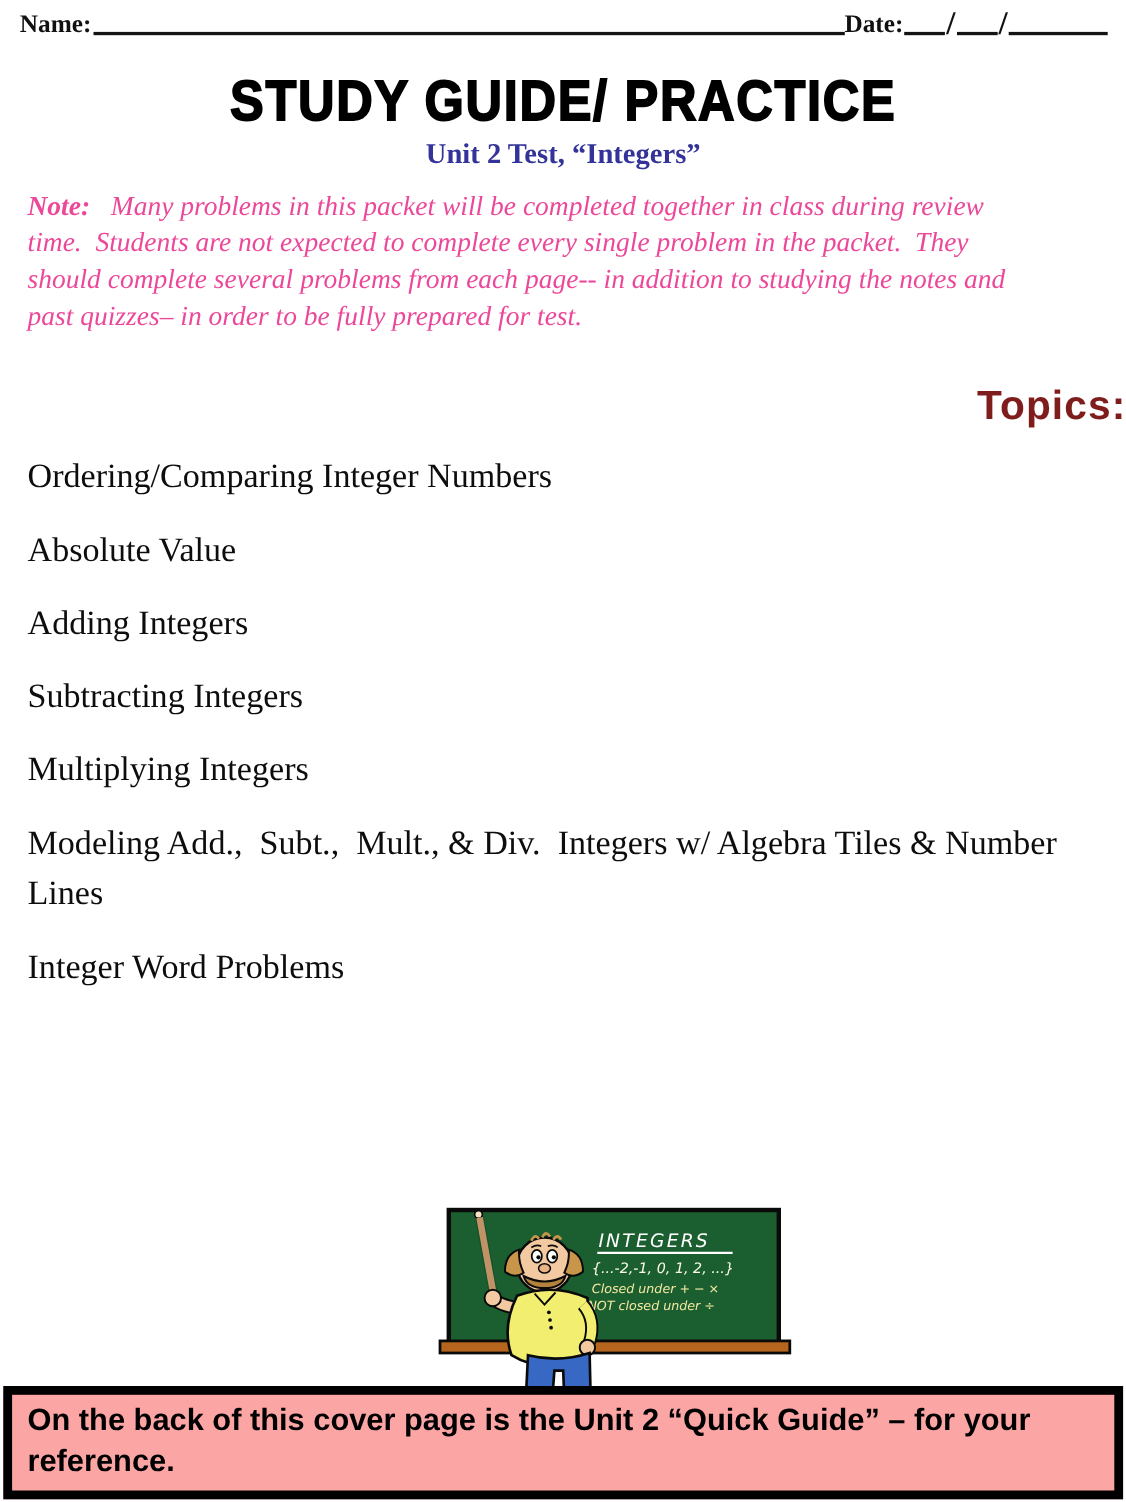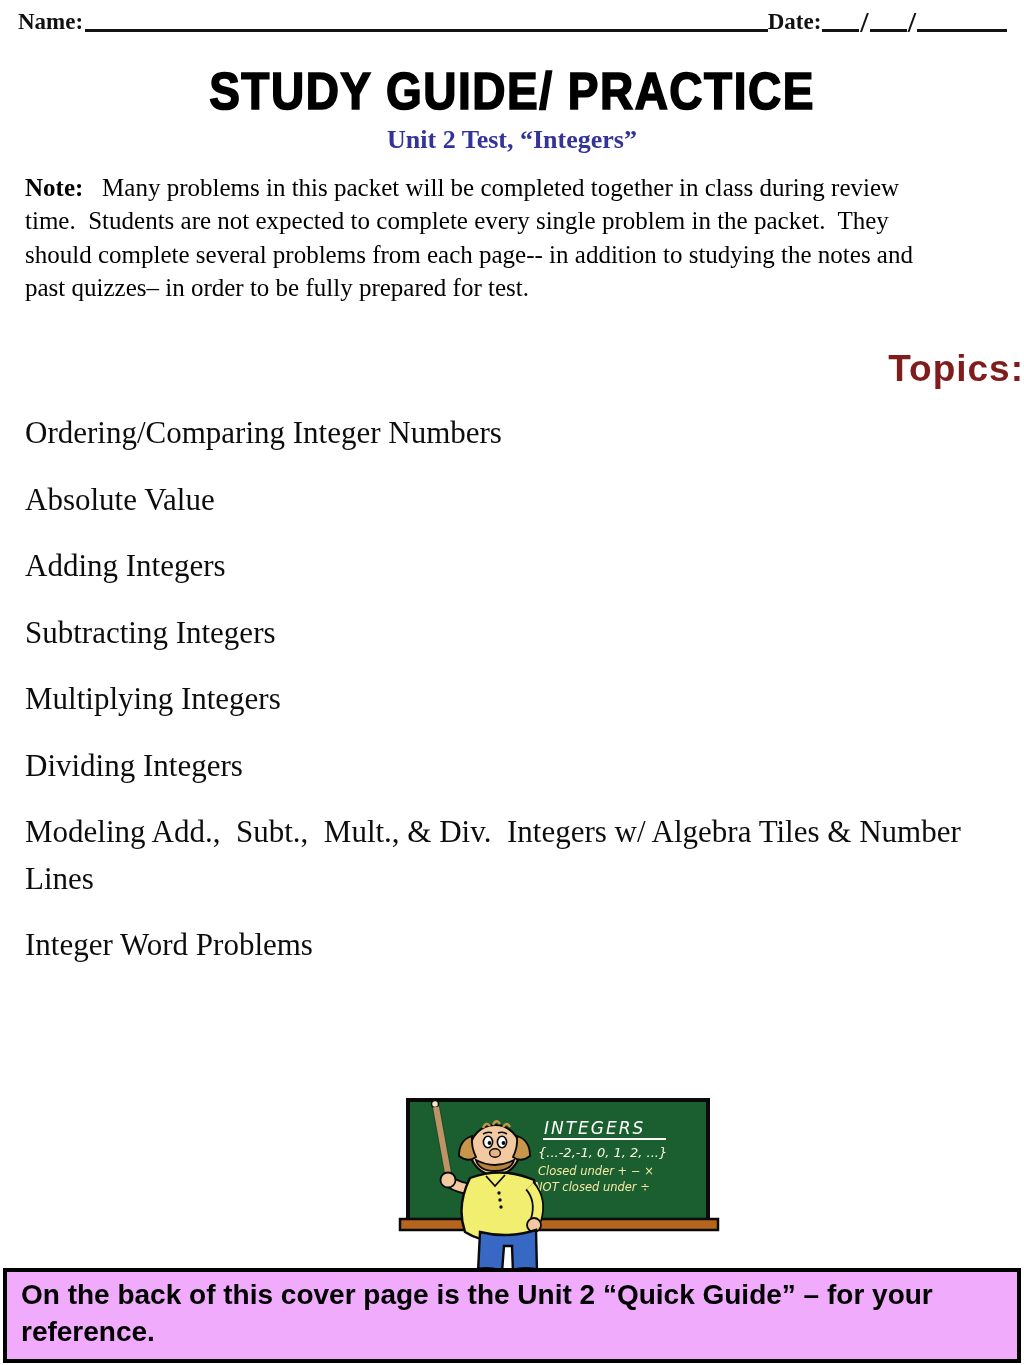--- a/index.html
+++ b/index.html
@@ -57,23 +57,24 @@
     text-align:center;
     font-family:"Liberation Serif", serif;
     font-weight:bold;
     font-size:26px;
     color:#333399;
   }
 
   
   .note {
     margin:16px 80px 0 25px;
+    font-style:italic;
     font-size:25px;
     line-height:1.33;
-    color:#000000;
+    color:#ec4899;
     white-space:pre-wrap;
   }
   .note-label { font-weight:bold; }
 
   
   .topics-heading {
     margin:44px 0 0 25px;
     font-family:Liberation Sans, sans-serif;
     font-weight:bold;
     font-size:37px;
@@ -101,22 +102,22 @@
     width:322px;
     height:192px;
   }
 
   
   .footer-banner {
     position:absolute;
     left:3px;
     right:3px;
     bottom:2px;
-    border:4px solid #000000;
-    background:#f0abfc;
+    border:8px solid #000000;
+    background:#fca5a5;
     padding:5px 14px 8px 14px;
     font-family:"Liberation Sans", sans-serif;
     font-weight:bold;
     font-size:28px;
     line-height:1.32;
     color:#000;
   }
 </style>
 </head>
 <body>
@@ -139,21 +140,20 @@
 
 <p class="note"><span class="note-label">Note:</span><span>   Many problems in this packet will be completed together in class during review time.  Students are not expected to complete every single problem in the packet.  They should complete several problems from each page-- in addition to studying the notes and past quizzes– in order to be fully prepared for test.</span></p>
 
 <h2 class="topics-heading">Topics:</h2>
 <ul class="topics-list">
   <li>Ordering/Comparing Integer Numbers</li>
   <li>Absolute Value</li>
   <li>Adding Integers</li>
   <li>Subtracting Integers</li>
   <li>Multiplying Integers</li>
-  <li>Dividing Integers</li>
   <li>Modeling Add.,  Subt.,  Mult., &amp; Div.  Integers w/ Algebra Tiles &amp; Number Lines</li>
   <li>Integer Word Problems</li>
 </ul>
 
 <div class="illustration">
   <svg width="322" height="192" viewBox="0 0 322 192" xmlns="http://www.w3.org/2000/svg">
 
     <rect x="10" y="8" width="300" height="121" fill="#1b5e2f" stroke="#0a0a0a" stroke-width="4"></rect>
     <rect x="2" y="127" width="318" height="11" fill="#b5651d" stroke="#0a0a0a" stroke-width="2.5"></rect>
 

